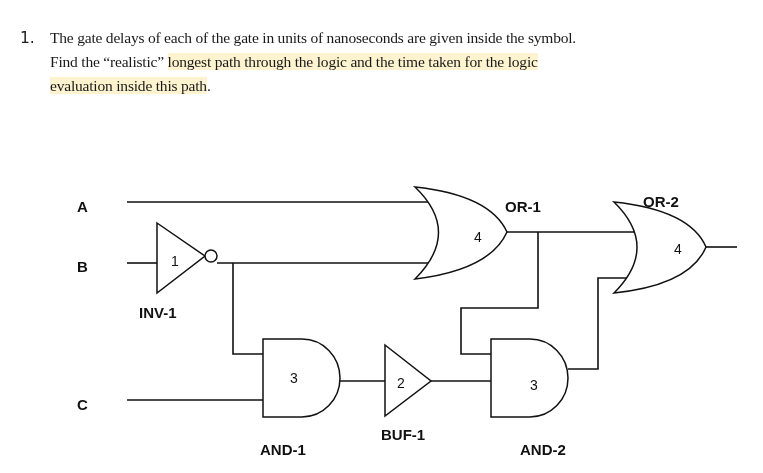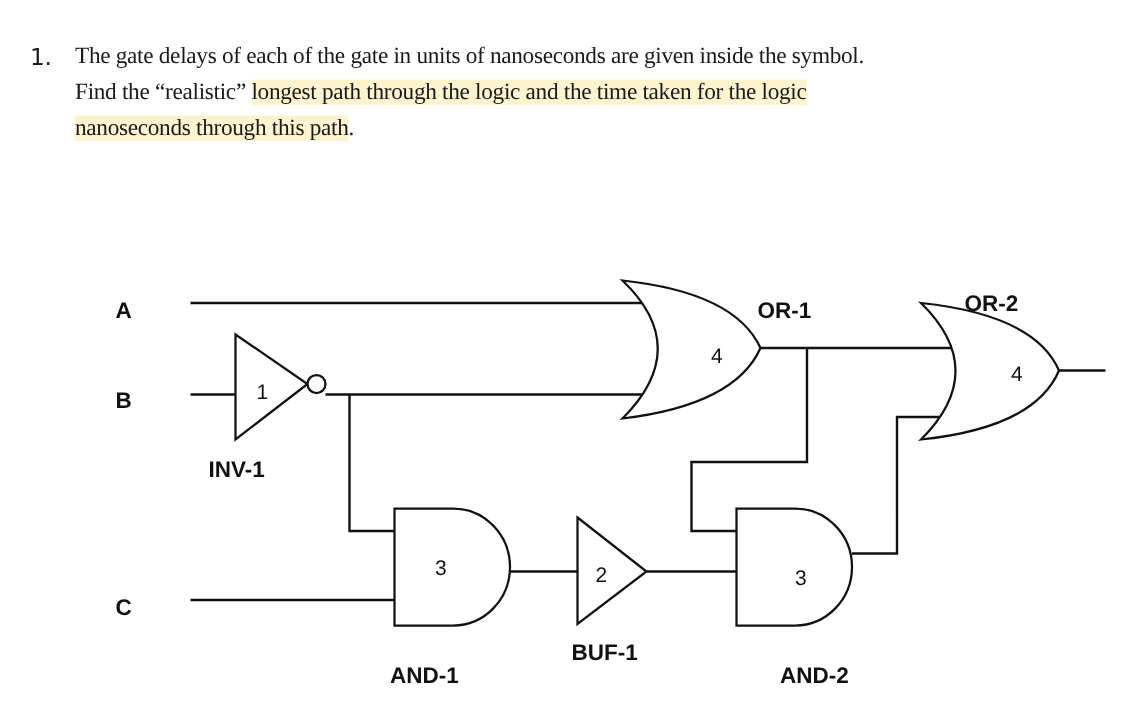--- a/index.html
+++ b/index.html
@@ -19,21 +19,21 @@
     .delay { font-family: "Liberation Sans", sans-serif; font-size: 14px; fill: #111; }
   </style>
 </head>
 <body>
 
 <div class="question">
   <span class="num">1.</span>
   <div class="body">
     <span>The gate delays of each of the gate in units of nanoseconds are given inside the symbol.</span><br>
     <span>Find the “realistic” </span><span class="hl">longest path through the logic and the time taken for the logic</span><br>
-    <span class="hl">nanoseconds through this path</span><span>.</span>
+    <span class="hl">evaluation inside this path</span><span>.</span>
   </div>
 </div>
 
 <svg width="763" height="473" viewBox="0 0 763 473">
 
   <text class="lbl" x="77" y="212">A</text>
   <text class="lbl" x="77" y="272">B</text>
   <text class="lbl" x="77" y="410">C</text>
 
   <path class="wire" d="M127 202 H437"></path>

